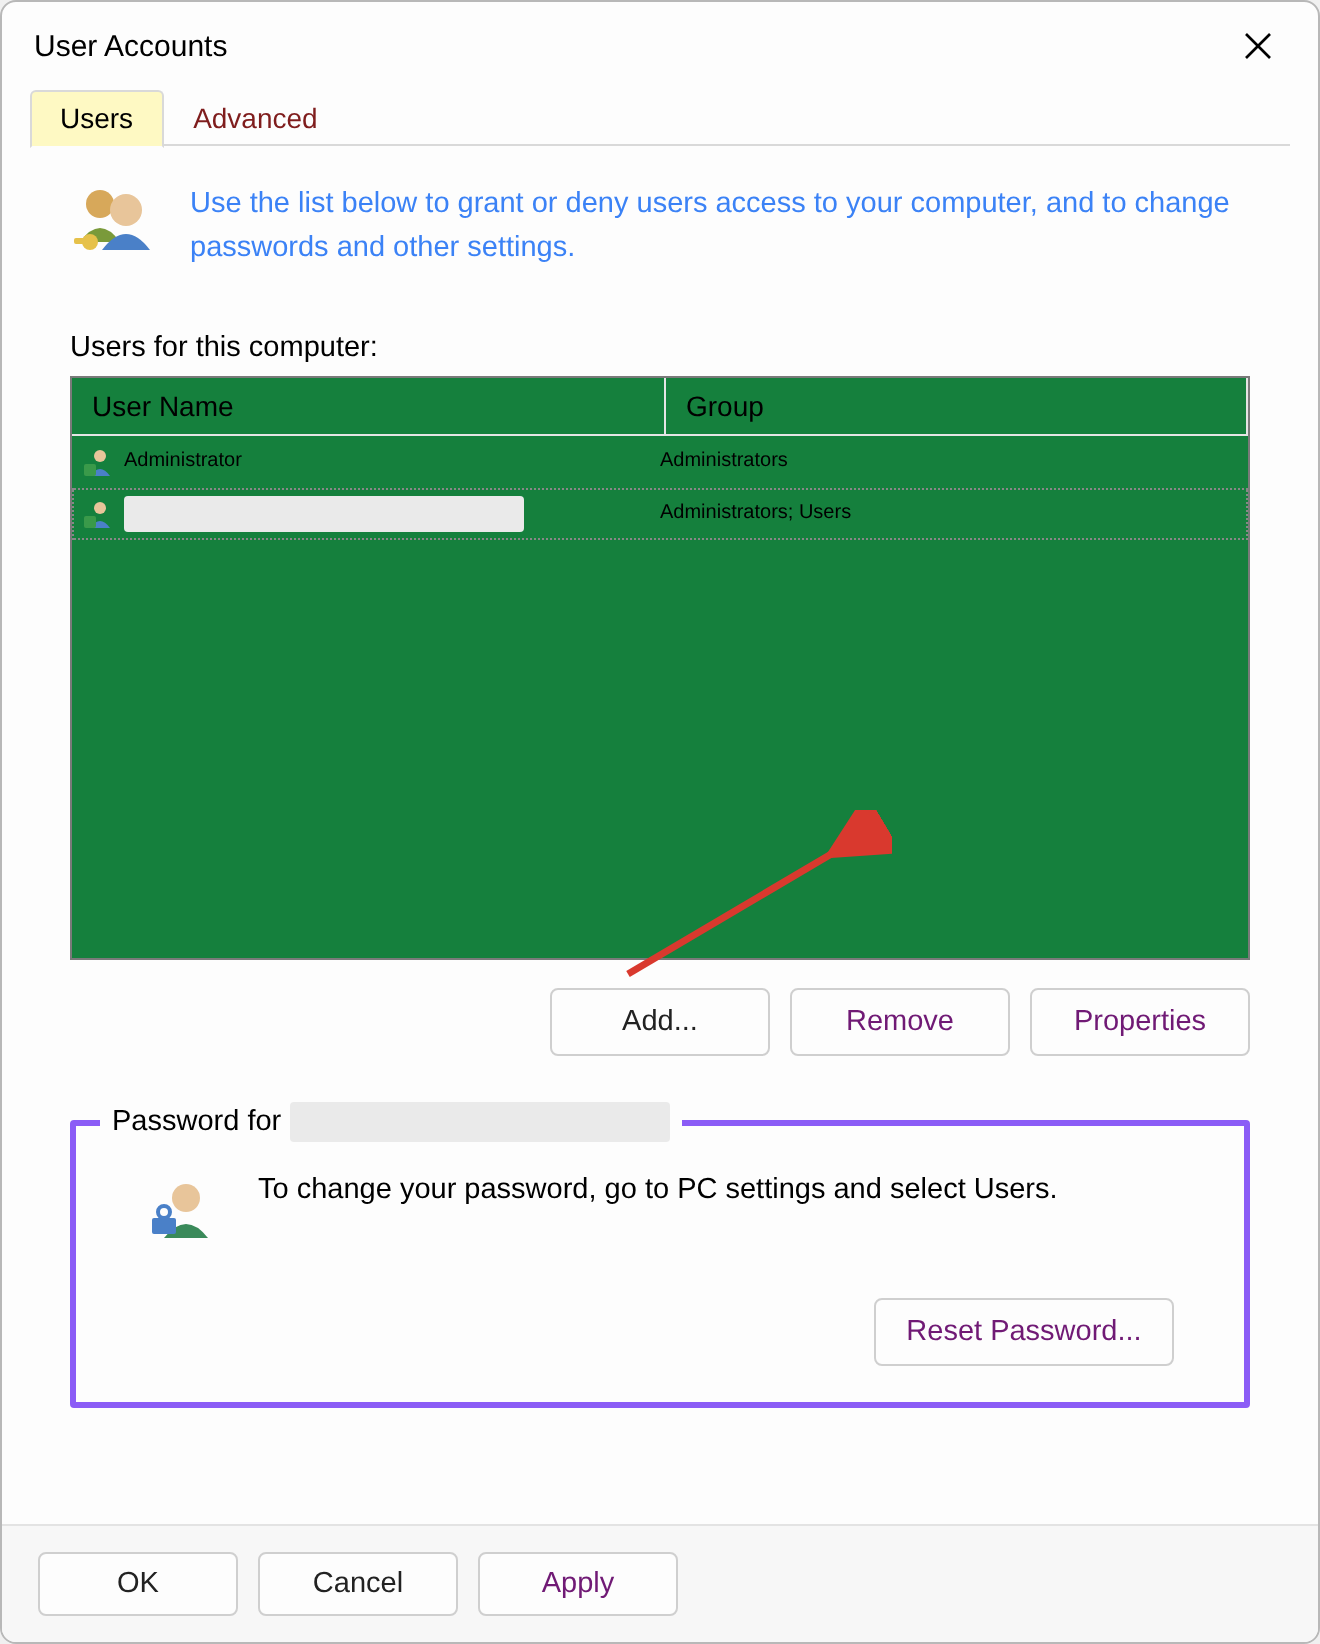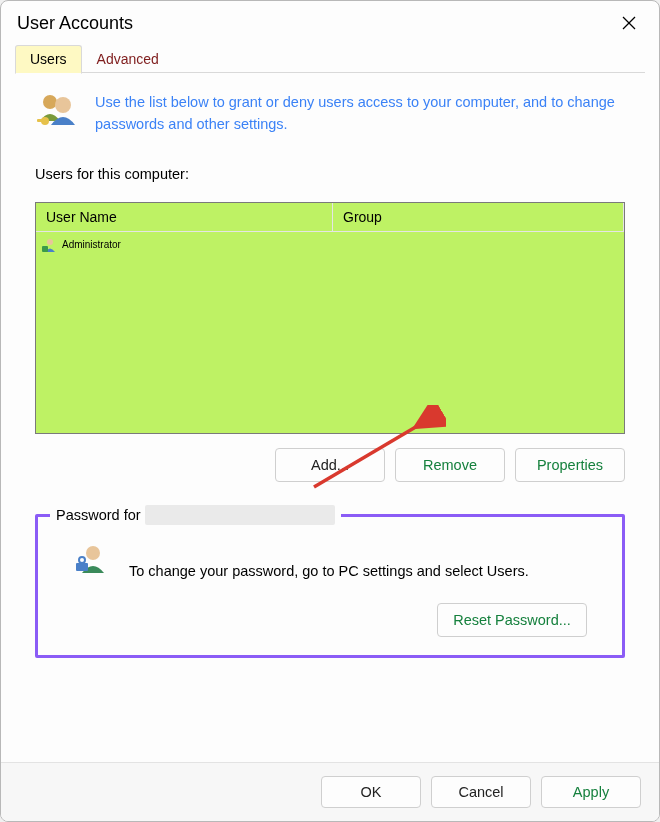--- a/index.html
+++ b/index.html
@@ -1,51 +1,51 @@
 <!DOCTYPE html>
 <html><head>
 <meta charset="utf-8">
 <style>
   html,body{margin:0;padding:0;font-family:"Segoe UI",Arial,sans-serif;font-size:14.5px;color:#000;background:#f0f0f0}
   .window{width:660px;height:822px;background:#fdfdfd;border:1px solid #b8b8b8;border-radius:8px;box-sizing:border-box;position:relative;overflow:hidden}
   .titlebar{display:flex;align-items:center;justify-content:space-between;height:44px;padding:0 14px 0 16px}
-  .title{font-size:18px}
+  .title{font-size:15px}
   .close{width:32px;height:32px;display:flex;align-items:center;justify-content:center;border-radius:4px;cursor:pointer}
   .close svg{width:14px;height:14px;stroke:#000;stroke-width:1.3}
   .tabs{display:flex;align-items:flex-end;padding:0 14px;position:relative;height:28px}
   .tabs::after{content:"";position:absolute;left:14px;right:14px;bottom:0;height:1px;background:#d9d9d9;z-index:0}
   .tab{padding:5px 14px 6px;border:1px solid #d9d9d9;border-bottom:none;background:#fef9c3;font-size:14px;position:relative;z-index:1;border-radius:3px 3px 0 0;cursor:pointer}
   .tab.inactive{border-color:transparent;background:transparent;color:#7f1d1d}
   .tab.active{border-bottom:1px solid #fdfdfd;margin-bottom:-1px}
   .panel{padding:18px 34px 0 34px}
   .intro{display:flex;gap:16px;align-items:flex-start;margin-bottom:30px}
   .icon-users{flex:0 0 44px;height:40px}
   .intro-text{line-height:1.55;color:#3b82f6}
-  .label{margin-bottom:20px}
-  .listbox{border:1px solid #7a7a7a;height:232px;background:#bef264;box-sizing:border-box}
+  .label{margin-bottom:6px}
+  .listbox{border:1px solid #7a7a7a;height:292px;background:#15803d;box-sizing:border-box}
   .listhead{display:flex;border-bottom:1px solid #e5e5e5}
   .listhead .col{padding:6px 10px;border-right:1px solid #e5e5e5;font-size:14px}
   .col-user{width:276px}
   .col-group{flex:1}
   .row{display:flex;align-items:center;height:26px;font-size:10px}
   .row .col{padding:0 6px;display:flex;align-items:center;gap:4px}
   .row.selected{outline:1px dotted #888;outline-offset:-1px}
   .redact{display:inline-block;width:200px;height:18px;background:#eaeaea;border-radius:2px}
   .redact.sm{width:190px;height:20px}
   .uicon{width:16px;height:16px;flex:0 0 16px}
   .btnrow{display:flex;justify-content:flex-end;gap:10px;margin-top:14px}
   .btn{min-width:110px;height:34px;border:1px solid #cfcfcf;background:#fdfdfd;border-radius:4px;font-size:14.5px;color:#222;cursor:pointer}
-  .btn.disabled{color:#15803d;cursor:default}
+  .btn.disabled{color:#701a75;cursor:default}
   .btn.wide{min-width:150px}
   .group{border:3px solid #8b5cf6;border-radius:2px;margin-top:32px;padding:24px 35px 18px;position:relative}
   .group-legend{position:absolute;top:-12px;left:12px;background:#fdfdfd;padding:0 6px;display:flex;align-items:center;gap:4px;font-size:14.5px}
-  .group-body{display:flex;gap:18px;align-items:flex-end}
+  .group-body{display:flex;gap:18px;align-items:flex-start}
   .icon-key{width:38px;height:38px;flex:0 0 38px}
   .group .btnrow{margin-top:24px}
-  .footer{position:absolute;left:0;right:0;bottom:0;border-top:1px solid #e3e3e3;background:#f7f7f7;height:58px;display:flex;align-items:center;justify-content:flex-end;gap:10px;padding:0 18px}
+  .footer{position:absolute;left:0;right:0;bottom:0;border-top:1px solid #e3e3e3;background:#f7f7f7;height:58px;display:flex;align-items:center;gap:10px;padding:0 18px}
   .footer .btn{min-width:100px;height:32px}
   .arrow{position:absolute;left:295px;top:404px;pointer-events:none}
 </style>
 </head>
 <body>
 
 <div class="window">
 
   <div class="titlebar">
     <div class="title">User Accounts</div>
@@ -85,20 +85,36 @@
       </div>
       <div class="row">
         <div class="col col-user">
           <svg class="uicon" viewBox="0 0 16 16">
               <circle cx="8" cy="5" r="3" fill="#e8c59a"></circle>
               <path d="M3 15 q5 -7 10 0 z" fill="#4a80c8"></path>
               <rect x="0" y="9" width="6" height="6" fill="#3a9a4a" rx="1"></rect>
             </svg>
           <span>Administrator</span>
         </div>
+        <div class="col col-group">
+            <span>Administrators</span>
+          </div>
+      </div>
+      <div class="row selected">
+        <div class="col col-user">
+          <svg class="uicon" viewBox="0 0 16 16">
+              <circle cx="8" cy="5" r="3" fill="#e8c59a"></circle>
+              <path d="M3 15 q5 -7 10 0 z" fill="#4a80c8"></path>
+              <rect x="0" y="9" width="6" height="6" fill="#3a9a4a" rx="1"></rect>
+            </svg>
+          <span class="redact"></span>
+        </div>
+        <div class="col col-group">
+            <span>Administrators; Users</span>
+          </div>
       </div>
     </div>
 
     <div class="btnrow">
       <button class="btn">Add...</button>
       <button class="btn disabled">Remove</button>
       <button class="btn disabled">Properties</button>
     </div>
 
     <div class="group">

